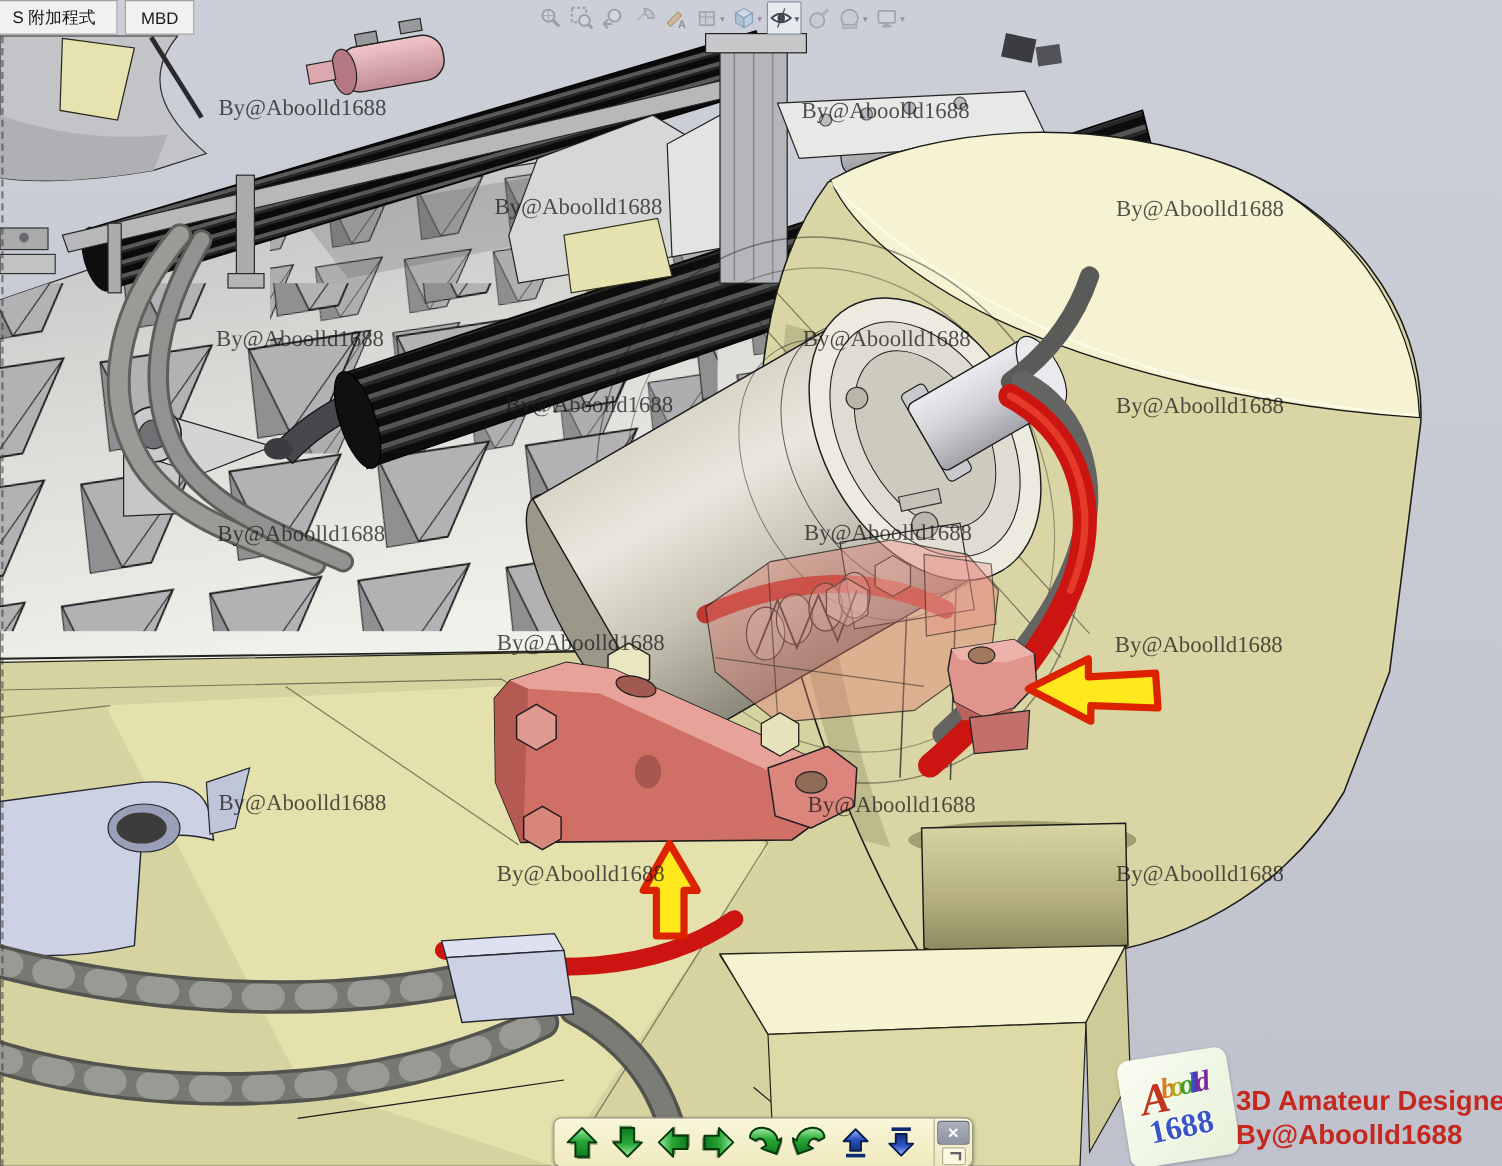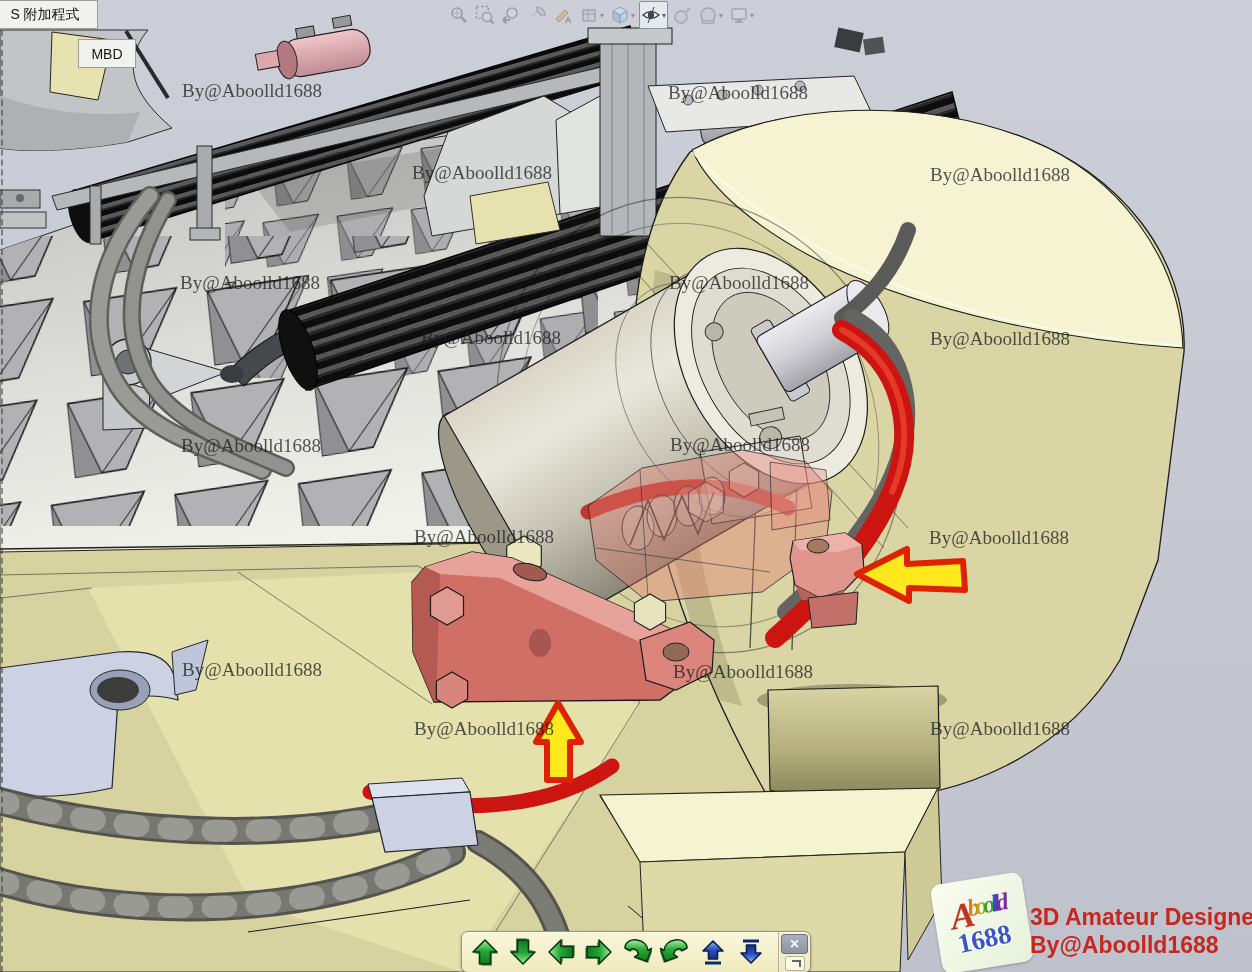--- a/index.html
+++ b/index.html
@@ -5,21 +5,21 @@
   html,body{margin:0;padding:0;background:#888;}
   #stage{position:relative;width:1252px;height:972px;overflow:hidden;background:#c6c8d2;
          font-family:"Liberation Sans",sans-serif;}
   #scene{position:absolute;left:0;top:0;}
   
   .tabbar{position:absolute;left:0;top:0;height:30px;z-index:30;}
   .tab{position:absolute;top:0;height:27px;background:#f1f1ef;border:1px solid #9e9e9c;
        display:flex;align-items:center;justify-content:center;font-size:14px;color:#161616;
        box-sizing:content-box;white-space:nowrap;}
   .tab1{left:-16px;width:104px;padding-left:8px;}
-  .tab2{left:78px;width:56px;margin-top:39px;}
+  .tab2{left:104px;width:56px;}
   
   .hud{position:absolute;left:447px;top:1px;height:28px;display:flex;align-items:center;z-index:30;}
   .hudbtn{height:26px;display:flex;align-items:center;justify-content:center;opacity:.55;
           padding:0 1px;margin-right:2px;border:1px solid transparent;border-radius:2px;}
   .hudbtn svg{display:block;}
   .hudbtn .caret{font-size:8px;color:#5d6570;margin-left:1px;}
   .hudbtn.active{opacity:1;background:#e6e9ee;border:1px solid #8494a6;}
   
   .wm{position:absolute;font-family:"Liberation Serif",serif;font-size:19px;
       color:rgba(25,25,25,.75);white-space:nowrap;z-index:12;}

